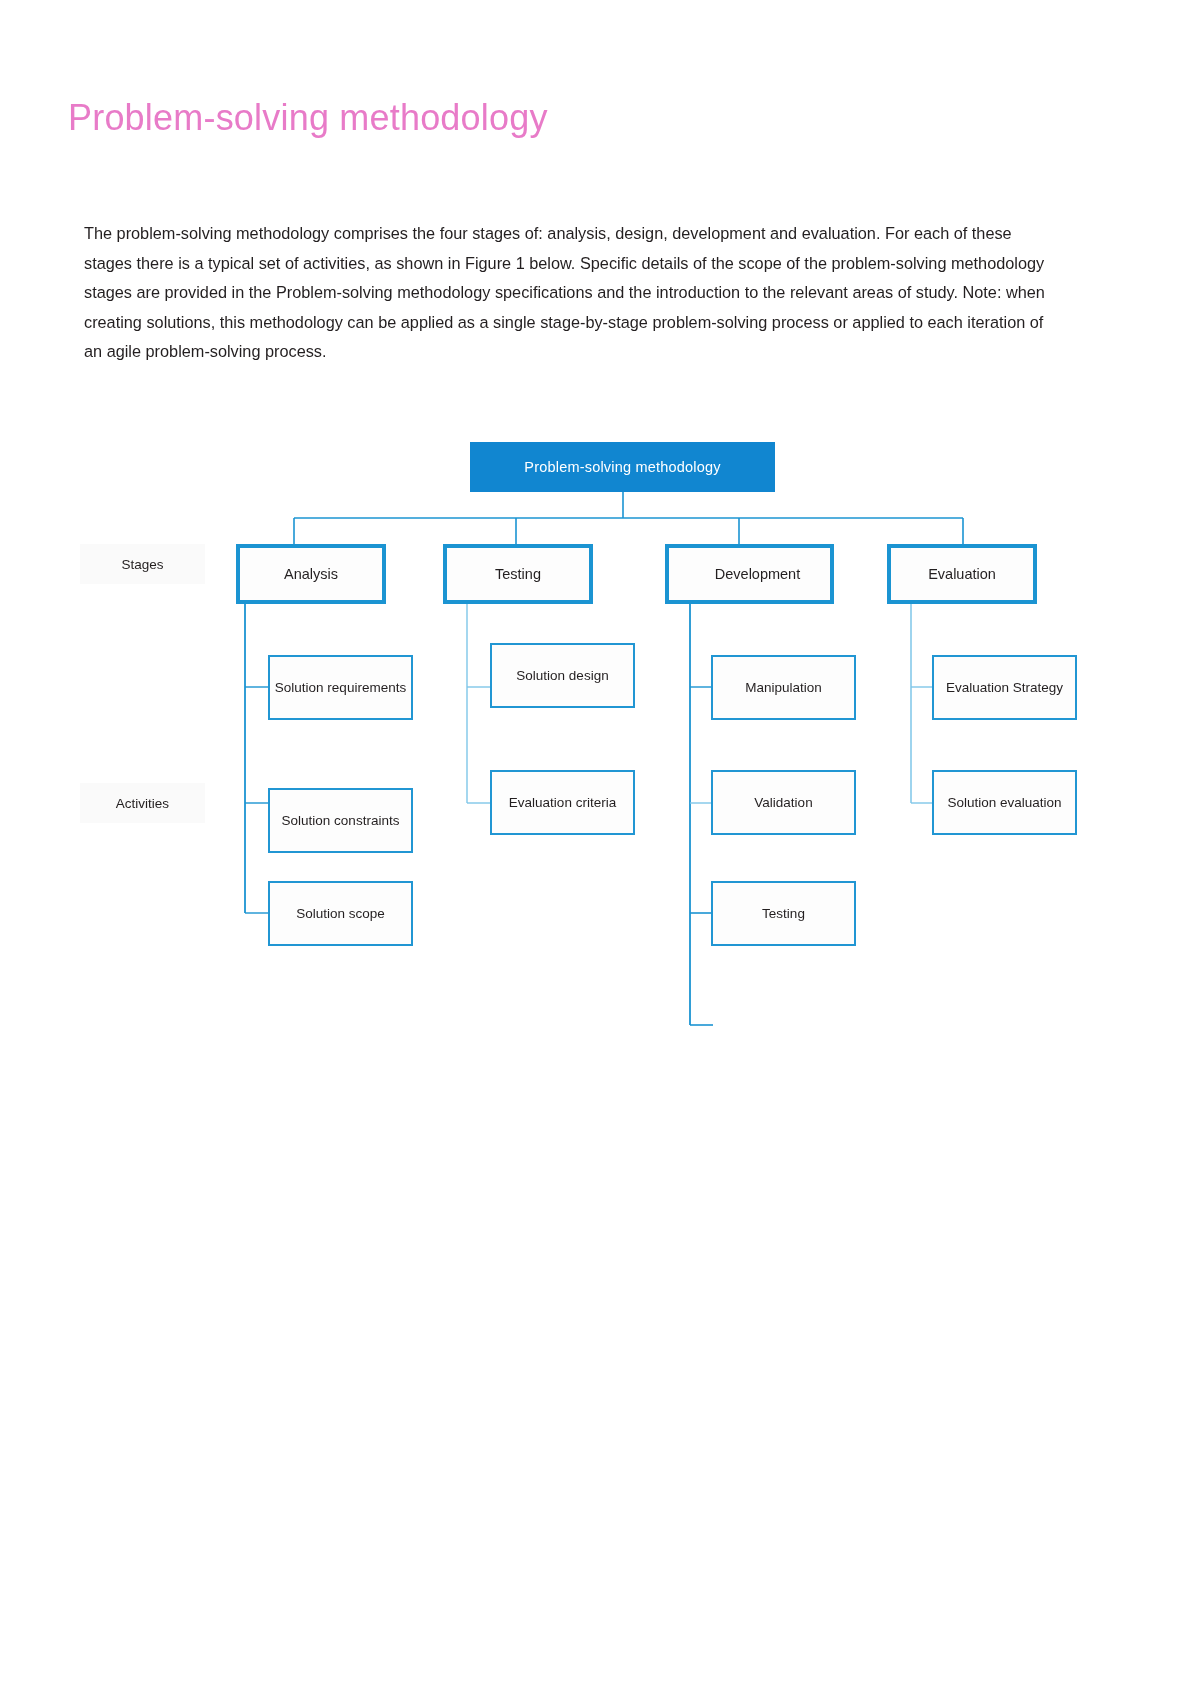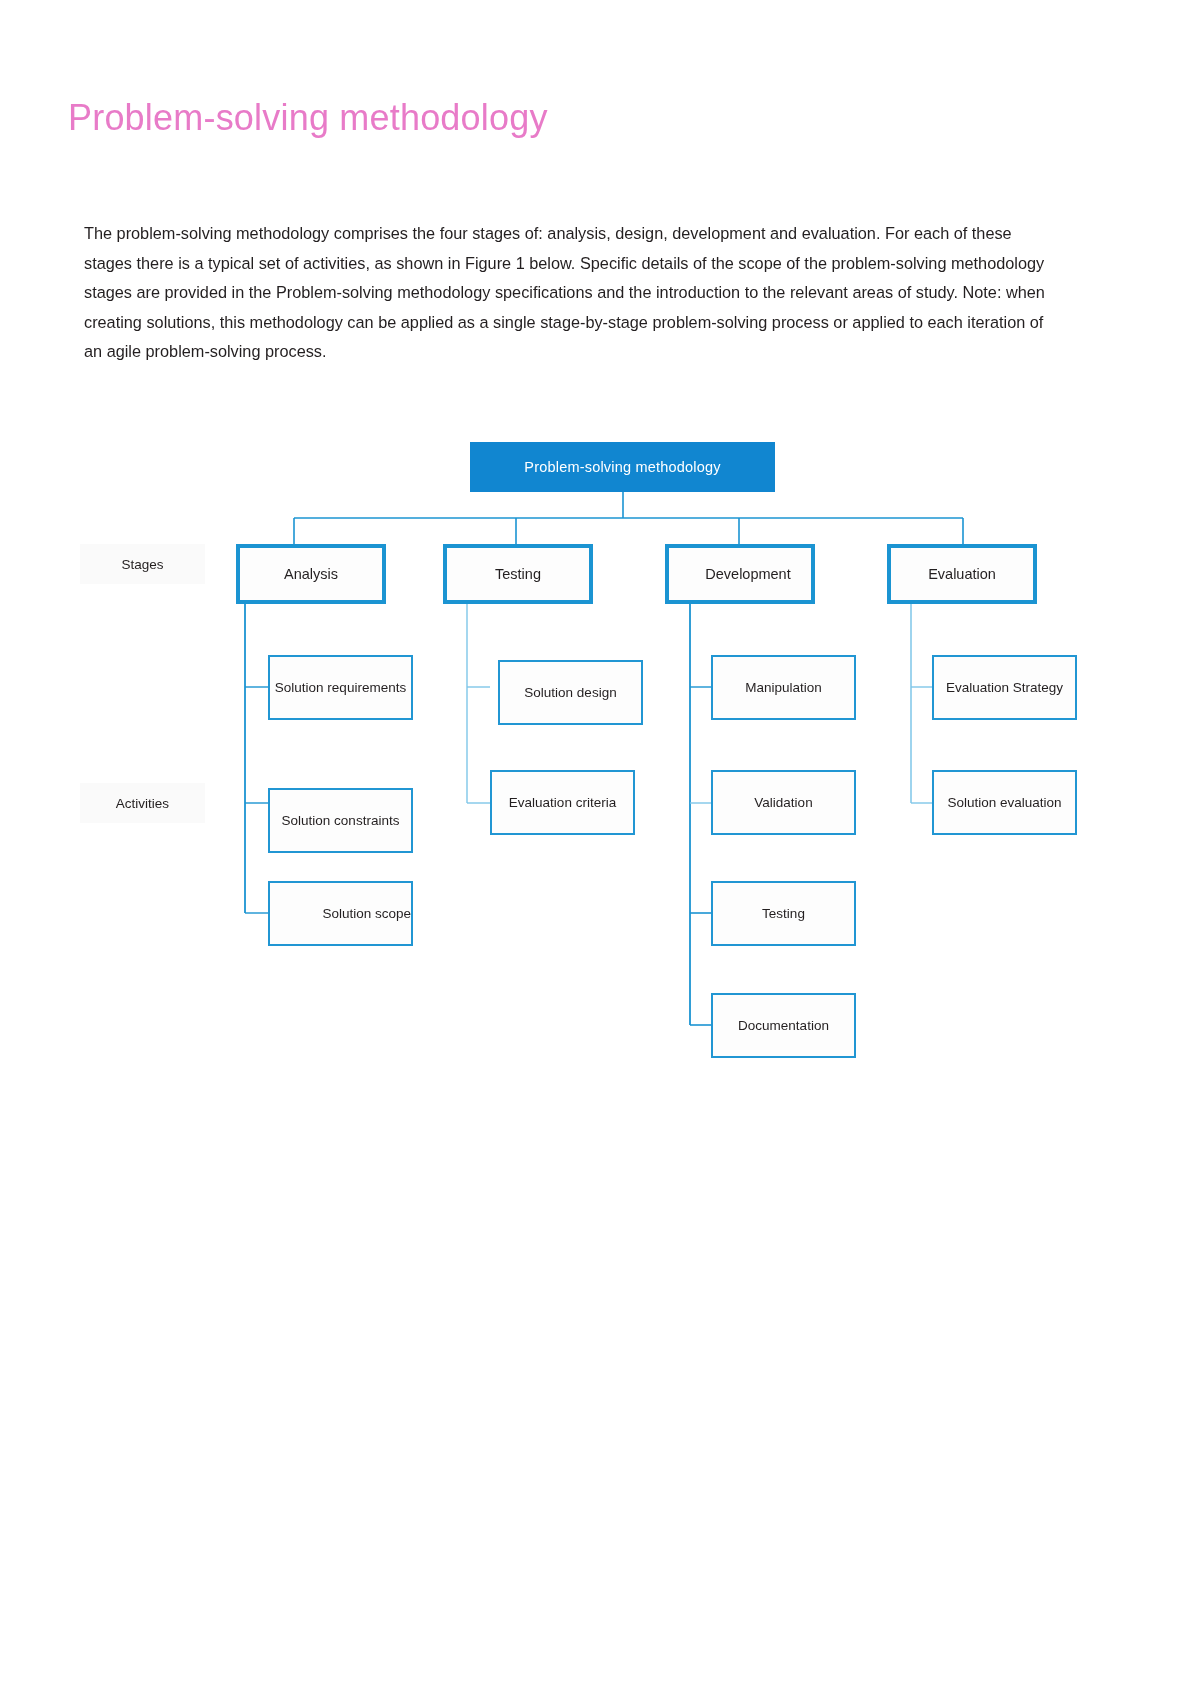--- a/index.html
+++ b/index.html
@@ -148,56 +148,53 @@
     <div class="row-label" style="left:80px; top:363px; width:125px; height:40px;">
       <span>Activities</span>
     </div>
 
     <div class="node-box stage" style="left:220px; top:124px; width:150px; height:60px;margin-left:16px;">
       <span>Analysis</span>
     </div>
     <div class="node-box stage" style="left:443px; top:124px; width:150px; height:60px;">
       <span>Testing</span>
     </div>
-    <div class="node-box stage" style="left:665px; top:124px; width:150px; height:60px;padding-left:16px;">
+    <div class="node-box stage" style="left:665px; top:124px; width:169px; height:60px;padding-left:16px;">
       <span>Development</span>
     </div>
     <div class="node-box stage" style="left:887px; top:124px; width:150px; height:60px;">
       <span>Evaluation</span>
     </div>
 
     <div class="node-box" style="left:268px; top:235px; width:145px; height:65px;">
       <span>Solution requirements</span>
     </div>
     <div class="node-box" style="left:268px; top:368px; width:145px; height:65px;">
       <span>Solution constraints</span>
     </div>
-    <div class="node-box" style="left:268px; top:461px; width:145px; height:65px;justify-content:flex-end;">
+    <div class="node-box" style="left:268px; top:461px; width:145px; height:65px;">
       <span>Solution scope</span>
     </div>
 
-    <div class="node-box" style="left:490px; top:240px; width:145px; height:65px;margin-left:8px;">
+    <div class="node-box" style="left:490px; top:223px; width:145px; height:65px;">
       <span>Solution design</span>
     </div>
     <div class="node-box" style="left:490px; top:350px; width:145px; height:65px;">
       <span>Evaluation criteria</span>
     </div>
 
     <div class="node-box" style="left:711px; top:235px; width:145px; height:65px;">
       <span>Manipulation</span>
     </div>
     <div class="node-box" style="left:711px; top:350px; width:145px; height:65px;">
       <span>Validation</span>
     </div>
     <div class="node-box" style="left:711px; top:461px; width:145px; height:65px;">
       <span>Testing</span>
     </div>
-    <div class="node-box" style="left:711px; top:573px; width:145px; height:65px;">
-      <span>Documentation</span>
-    </div>
 
     <div class="node-box" style="left:932px; top:235px; width:145px; height:65px;">
       <span>Evaluation Strategy</span>
     </div>
     <div class="node-box" style="left:932px; top:350px; width:145px; height:65px;">
       <span>Solution evaluation</span>
     </div>
 
   </div>
 </div>

